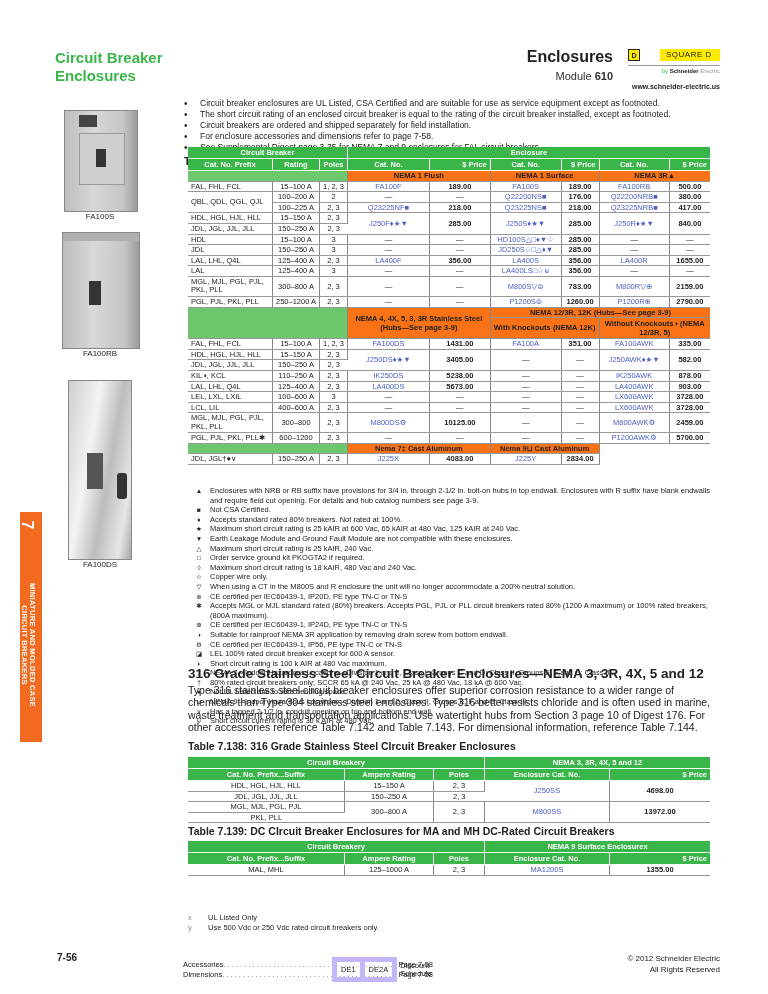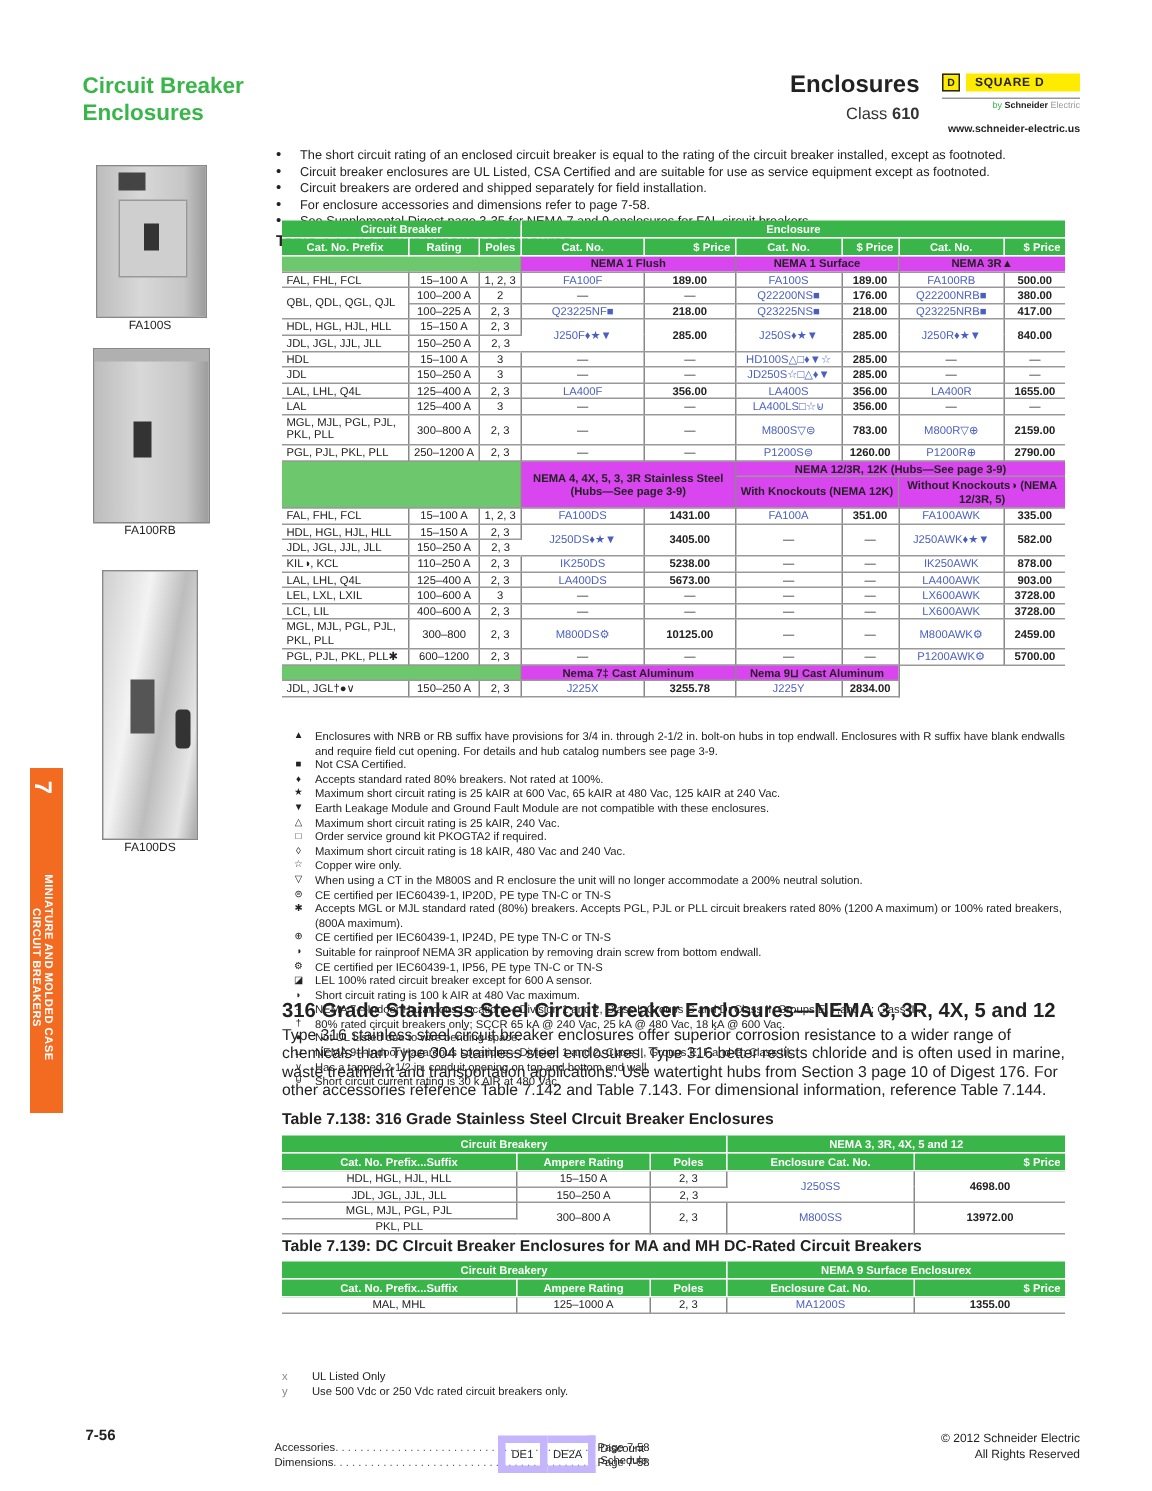--- a/index.html
+++ b/index.html
@@ -5,35 +5,35 @@
   html,body{margin:0;padding:0;background:#fff;}
   body{width:768px;height:994px;position:relative;overflow:hidden;font-family:"Liberation Sans",sans-serif;color:#222;}
   .abs{position:absolute;}
   .sec-title{left:55px;top:49px;color:#3ab54a;font-weight:bold;font-size:15px;line-height:18px;}
   .hdr-title{right:155px;top:48px;font-size:16px;font-weight:bold;color:#222;}
   .hdr-class{right:155px;top:70px;font-size:11px;color:#333;}
   .hdr-class b{font-weight:bold;}
   .logo{left:628px;top:48px;width:92px;}
   .logo-bar{display:flex;align-items:center;height:14px;}
   .logo-sq{width:12px;height:12px;border:1.5px solid #222;background:#ffeb00;box-sizing:border-box;display:flex;align-items:center;justify-content:center;font-size:7px;font-weight:bold;}
-  .logo-name{flex:1;height:12px;background:#ffeb00;margin-left:4px;font-size:8px;font-weight:bold;line-height:12px;padding-left:6px;letter-spacing:0.5px;}
+  .logo-name{flex:1;height:12px;background:#ffeb00;margin-left:20px;font-size:8px;font-weight:normal;line-height:12px;padding-left:6px;letter-spacing:0.5px;}
   .logo-line{height:1px;background:#999;margin:3px 0 2px 0;}
   .logo-by{font-size:6px;text-align:right;color:#3ab54a;}
   .logo-by b{color:#222;}
   .logo-url{left:608px;top:83px;font-size:7px;font-weight:bold;color:#222;width:112px;text-align:right;}
   .bullets{left:184px;top:98px;width:540px;margin:0;padding:0;list-style:none;font-size:8.5px;line-height:11px;}
   .bullets li{position:relative;padding-left:16px;}
   .bullets li:before{content:"•";position:absolute;left:0;font-size:10px;}
   .tbl-title{font-size:10.5px;font-weight:bold;}
   table{border-collapse:collapse;font-size:7.5px;}
   .t1{left:188px;top:147px;width:522px;}
   table td,table th{padding:0 3px;height:9.6px;line-height:9.6px;border-right:1px solid #888;border-bottom:1px solid #999;white-space:nowrap;}
   table td:last-child,table th:last-child{border-right:none;}
   th.g{background:#3ab54a;color:#fff;font-weight:bold;text-align:center;height:11px;border-right:1px solid #fff;border-bottom:1px solid #fff;}
-  td.lg{background:#d946ef;font-weight:bold;text-align:center;color:#222;}
+  td.lg{background:#f97316;font-weight:bold;text-align:center;color:#222;}
   td.lgblank{background:#6cc76d;}
   .c{text-align:center;}
   .r{text-align:center;font-weight:bold;}
   .lnk{color:#4a5fc1;text-align:center;}
   .notes{left:188px;top:486px;width:530px;font-size:7.5px;line-height:9.6px;}
   .note{display:flex;}
   .note .m{width:22px;flex:none;text-align:center;font-size:6.5px;}
   .h2{left:188px;top:666px;font-size:13.5px;font-weight:bold;}
   .para{left:188px;top:684px;width:530px;font-size:10.5px;line-height:12.4px;}
   .t138title{left:188px;top:740px;}
@@ -56,34 +56,34 @@
   .sidetab .txt{position:absolute;left:-97px;top:125px;width:210px;transform:rotate(90deg);font-size:7.5px;font-weight:bold;line-height:8px;text-align:center;letter-spacing:0.3px;}
 </style>
 </head>
 <body>
 
 <div class="abs sec-title">
   <div>Circuit Breaker</div>
   <div>Enclosures</div>
 </div>
 <div class="abs hdr-title">Enclosures</div>
-<div class="abs hdr-class"><span>Class</span> <b>610</b></div>
+<div class="abs hdr-class"><span>Module</span> <b>610</b></div>
 <div class="abs logo">
   <div class="logo-bar">
     <div class="logo-sq">D</div>
     <div class="logo-name">SQUARE D</div>
   </div>
   <div class="logo-line"></div>
   <div class="logo-by"><span>by</span> <b>Schneider</b> <span style="color:#999">Electric</span></div>
 </div>
 <div class="abs logo-url">www.schneider-electric.us</div>
 
 <ul class="abs bullets">
+  <li>Circuit breaker enclosures are UL Listed, CSA Certified and are suitable for use as service equipment except as footnoted.</li>
   <li>The short circuit rating of an enclosed circuit breaker is equal to the rating of the circuit breaker installed, except as footnoted.</li>
-  <li>Circuit breaker enclosures are UL Listed, CSA Certified and are suitable for use as service equipment except as footnoted.</li>
   <li>Circuit breakers are ordered and shipped separately for field installation.</li>
   <li>For enclosure accessories and dimensions refer to page 7-58.</li>
   <li>See Supplemental Digest page 3-35 for NEMA 7 and 9 enclosures for FAL circuit breakers.</li>
 </ul>
 <div class="abs tbl-title" style="left:184px;top:155px;">Table 7.137:   Circuit Breaker Enclosures</div>
 
 <div class="abs" style="left:60px;top:110px;width:80px;">
   <div class="prod" style="width:72px;height:100px;margin-left:4px;position:relative;">
     <div style="position:absolute;left:14px;top:4px;width:18px;height:12px;background:#444;"></div>
     <div style="position:absolute;left:14px;top:22px;width:44px;height:50px;border:1px solid #999;background:#cfcfcf;"></div>
@@ -361,21 +361,21 @@
     <td class="lgblank" colspan="3"></td>
     <td class="lg" colspan="2">Nema 7‡ Cast Aluminum</td>
     <td class="lg" colspan="2">Nema 9⊔ Cast Aluminum</td>
     <td colspan="2" style="border:none;"></td>
   </tr>
   <tr>
     <td>JDL, JGL†●∨</td>
     <td class="c">150–250 A</td>
     <td class="c">2, 3</td>
     <td class="lnk">J225X</td>
-    <td class="r">3255.78</td>
+    <td class="r">4083.00</td>
     <td class="lnk">J225Y</td>
     <td class="r">2834.00</td>
     <td colspan="2" style="border:none;"></td>
   </tr>
 </tbody>
   </table>
 
 <div class="abs notes" id="fn137">
     <div class="note">
       <span class="m">▲</span>

